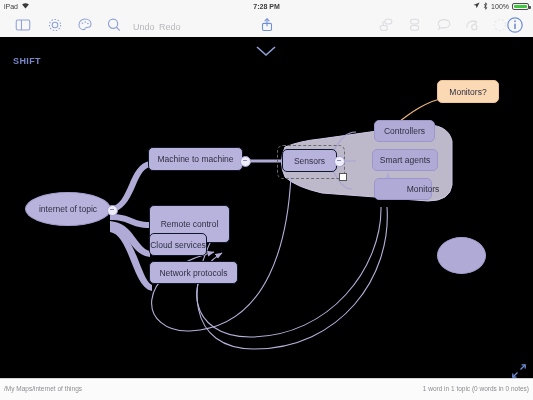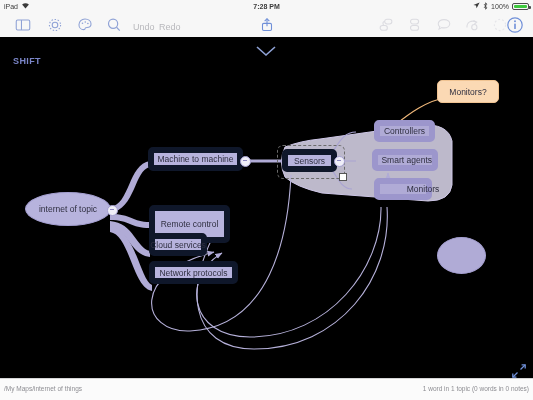--- a/index.html
+++ b/index.html
@@ -51,21 +51,21 @@
     font-size:9px;color:#7b86c9;letter-spacing:0.4px;font-weight:600;
   }
   svg.links{position:absolute;left:0;top:0;width:533px;height:341px;}
 
   
   .node{
     position:absolute;box-sizing:border-box;
     display:flex;align-items:center;justify-content:center;
     font-size:8.5px;color:#2f2f40;
     border-radius:5px;
-    background:#b7b3dd;border:6px solid #0f172a;
+    background:#b7b3dd;border:1px solid #0f172a;
     text-align:center;white-space:nowrap;
     cursor:pointer;
   }
   .node.child{background:#b0abd6;border-color:#9c96cc;}
   .node.root{
     border-radius:50%;background:#b7b3dd;border:1px solid #a49fd0;
   }
   .node.accent{background:#fbd9b4;border:1px solid #f0c392;}
   .blob{
     position:absolute;border-radius:50%;
@@ -296,21 +296,21 @@
       <span>Sensors</span>
     </div>
     <div class="sel-box" style="left:277px;top:108px;width:66px;height:32px;"></div>
     <div class="sel-handle" style="left:339px;top:136px;"></div>
     <div class="collapse" style="left:334px;top:119px"></div>
 
     <div class="node child" style="left:374px;top:83px;width:61px;height:22px;">
       <span>Controllers</span>
     </div>
 
-    <div class="node child" style="left:372px;top:112px;width:66px;height:22px;justify-content:flex-end;">
+    <div class="node child" style="left:372px;top:112px;width:66px;height:22px;">
       <span>Smart agents</span>
     </div>
 
     <div class="node child" style="left:374px;top:141px;width:58px;height:22px;padding-left:40px;">
       <span>Monitors</span>
     </div>
 
     <div class="node accent" style="left:437px;top:43px;width:62px;height:23px;">
       <span>Monitors?</span>
     </div>

